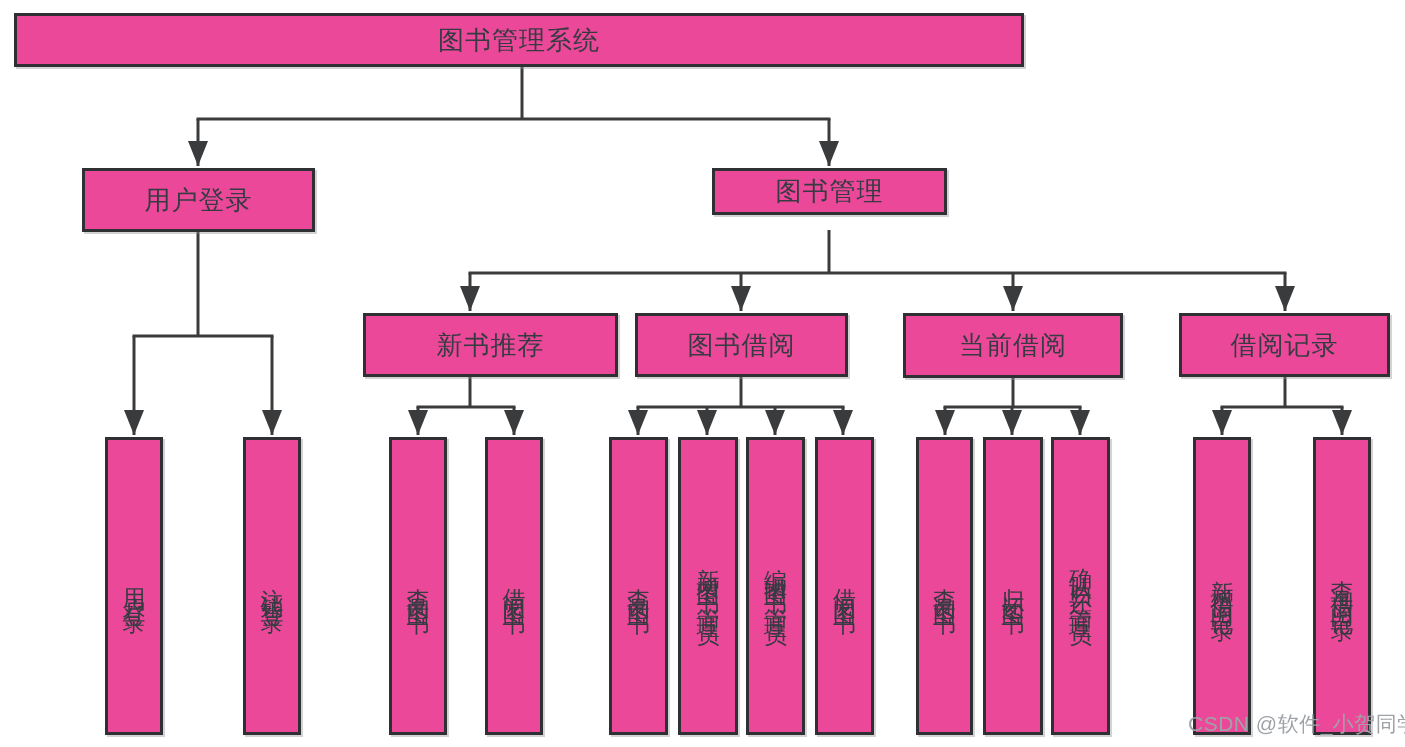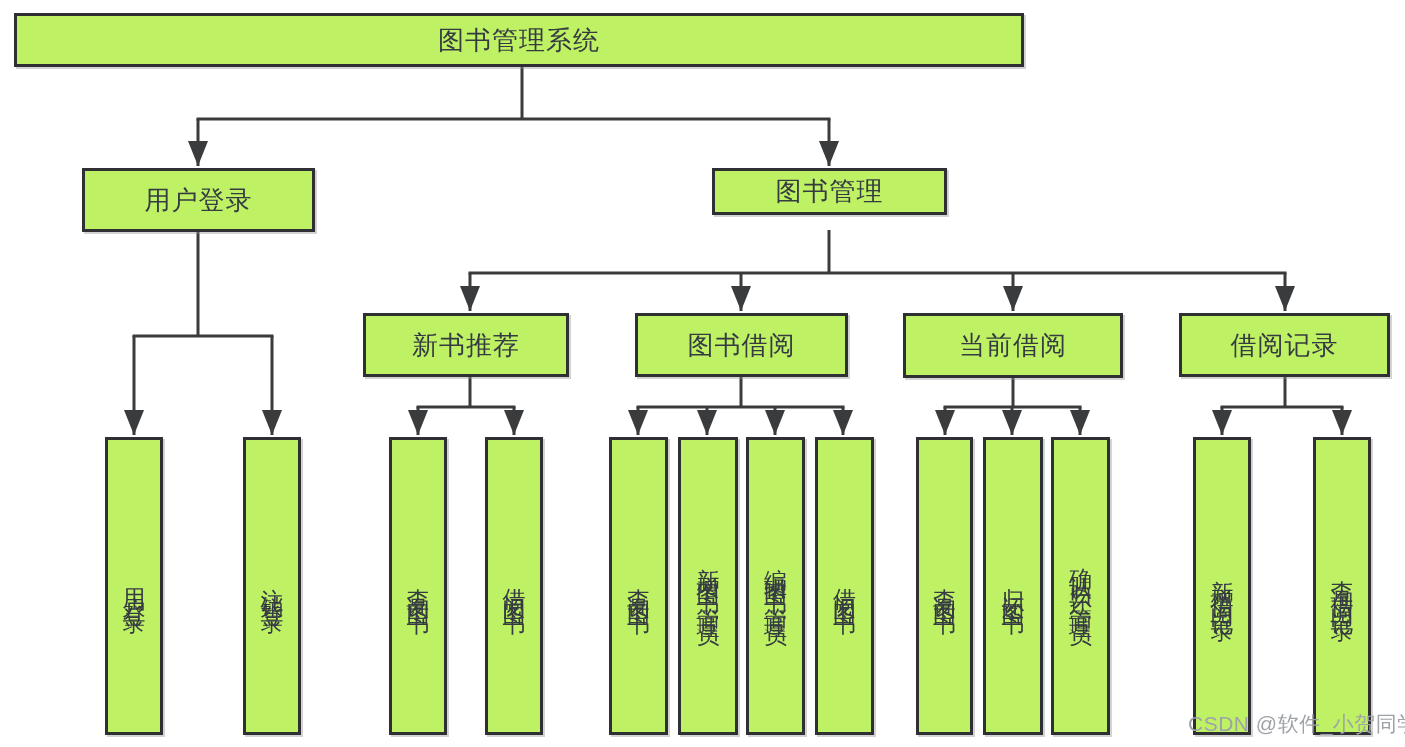--- a/index.html
+++ b/index.html
@@ -8,21 +8,21 @@
     width:1405px;height:747px;
     background:var(--bg-color,#ffffff);
     font-family:"Liberation Sans","DejaVu Sans",sans-serif;
     overflow:hidden;
   }
   #connectors{position:absolute;left:0;top:0;width:1405px;height:747px;}
   .box{
     position:absolute;
     box-sizing:border-box;
     border:3px solid var(--box-border,#2f3033);
-    background:#bef264;
+    background:#ec4899;
     display:flex;align-items:center;justify-content:center;
     color:var(--text-color,#363b42);
     box-shadow:2px 2px 0 rgba(145,145,145,0.40);
   }
   .hbox{font-size:26px;letter-spacing:1px;}
   .vbox{font-size:23px;}
   .vbox .lbl{
     writing-mode:vertical-rl;
     text-orientation:mixed;
     letter-spacing:8px;
@@ -89,21 +89,21 @@
     <span class="lbl">图书管理系统</span>
   </div>
 
   <div class="box hbox" style="left:82px;top:168px;width:233px;height:64px;">
     <span class="lbl">用户登录</span>
   </div>
   <div class="box hbox" style="left:712px;top:168px;width:235px;height:47px;">
     <span class="lbl">图书管理</span>
   </div>
 
-  <div class="box hbox" style="left:363px;top:313px;width:206px;height:64px;">
+  <div class="box hbox" style="left:363px;top:313px;width:255px;height:64px;">
     <span class="lbl">新书推荐</span>
   </div>
   <div class="box hbox" style="left:635px;top:313px;width:213px;height:64px;">
     <span class="lbl">图书借阅</span>
   </div>
   <div class="box hbox" style="left:903px;top:313px;width:220px;height:65px;">
     <span class="lbl">当前借阅</span>
   </div>
   <div class="box hbox" style="left:1179px;top:313px;width:211px;height:64px;">
     <span class="lbl">借阅记录</span>

